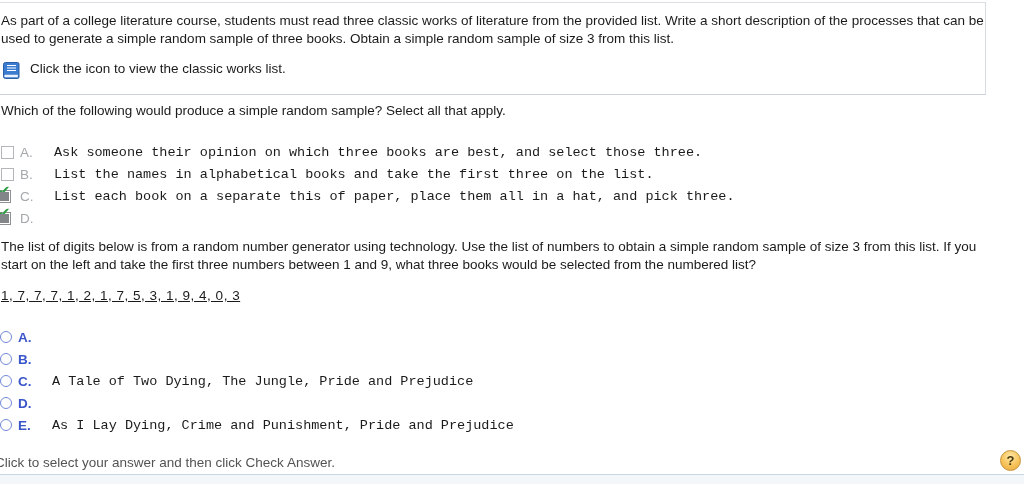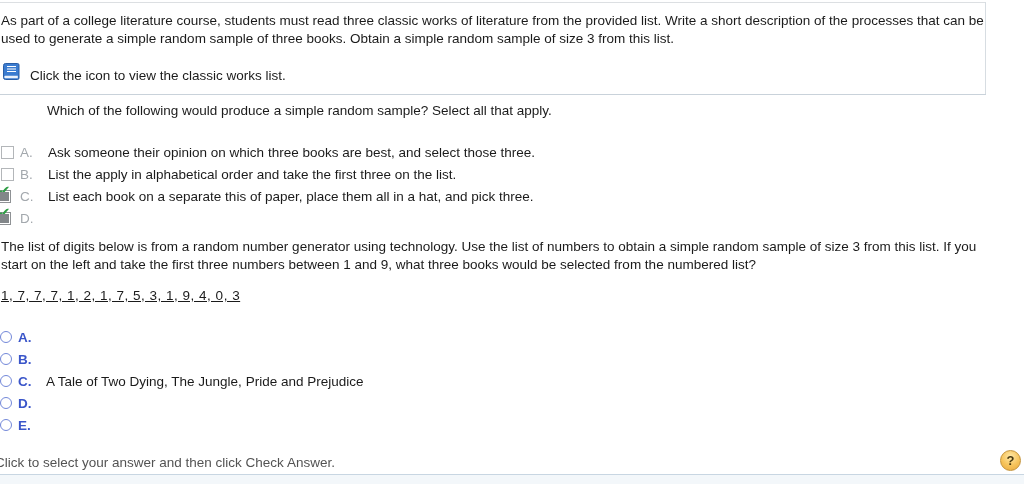--- a/index.html
+++ b/index.html
@@ -6,29 +6,29 @@
   .page{
     position:relative;width:1024px;height:484px;overflow:hidden;background:#ffffff;
     font-family:"Liberation Sans","DejaVu Sans",sans-serif;
     font-size:13.5px;color:#1b1b1b;
   }
   .top-border{position:absolute;top:2px;left:0;width:986px;height:1px;background:#dcdfe2;}
   .right-border{position:absolute;top:2px;left:985px;width:1px;height:93px;background:#d7dde2;}
   .para{position:absolute;left:1px;width:988px;line-height:18px;}
   #p1{top:12px;}
   #p2{top:238px;}
-  .icon-row{position:absolute;top:61px;left:1px;display:flex;align-items:flex-end;height:22px;}
+  .icon-row{position:absolute;top:61px;left:1px;display:flex;align-items:flex-start;height:22px;}
   .icon-row .caption{margin-left:9px;}
   .divider1{position:absolute;top:94px;left:0;width:986px;height:1px;background:#c9d2da;}
-  #q1prompt{position:absolute;top:103px;left:1px;margin-left:46px;}
+  #q1prompt{position:absolute;top:103px;left:1px;}
   #digits{position:absolute;top:288px;left:1px;letter-spacing:0.5px;text-decoration:underline;}
 
   .opt-row{position:absolute;left:0;height:22px;display:flex;align-items:center;cursor:pointer;}
   .letter{margin-left:6px;width:20px;color:#a3a8ad;flex:0 0 auto;}
-  .otext{margin-left:8px;white-space:nowrap;}
+  .otext{margin-left:14px;white-space:nowrap;font-family:Liberation Mono, monospace;}
 
   
   .cb{position:relative;width:11px;height:11px;border:1px solid #b3b6b9;background:#fff;flex:0 0 auto;margin-left:1px;}
   .tick{display:none;position:absolute;left:-1px;top:-9px;font-size:15px;font-weight:bold;color:#2f9e45;}
   .opt-row.checked .cb{transform:translateX(-3px);border-color:#8f9295;}
   .opt-row.checked .cb::after{content:"";position:absolute;left:1px;top:1px;right:1px;bottom:1px;background:#828689;}
   .opt-row.checked .tick{display:block;}
 
   
   .radio{width:10px;height:10px;border:1.5px solid #7388d9;border-radius:50%;background:#fff;flex:0 0 auto;}
@@ -71,21 +71,21 @@
   <div id="q1prompt">Which of the following would produce a simple random sample? Select all that apply.</div>
 
   <div class="opt-row" style="top:141px">
     <span class="cb"></span>
     <span class="letter">A.</span>
     <span class="otext">Ask someone their opinion on which three books are best, and select those three.</span>
   </div>
   <div class="opt-row" style="top:163px">
     <span class="cb"></span>
     <span class="letter">B.</span>
-    <span class="otext">List the apply in alphabetical order and take the first three on the list.</span>
+    <span class="otext">List the names in alphabetical books and take the first three on the list.</span>
   </div>
   <div class="opt-row checked" style="top:185px">
     <span class="cb">
         <span class="tick">✔</span>
       </span>
     <span class="letter">C.</span>
     <span class="otext">List each book on a separate this of paper, place them all in a hat, and pick three.</span>
   </div>
   <div class="opt-row checked" style="top:207px">
     <span class="cb">
@@ -111,20 +111,21 @@
     <span class="letter blue-letter">C.</span>
     <span class="otext">A Tale of Two Dying, The Jungle, Pride and Prejudice</span>
   </div>
   <div class="opt-row" style="top:392px">
     <span class="radio"></span>
     <span class="letter blue-letter">D.</span>
   </div>
   <div class="opt-row" style="top:414px">
     <span class="radio"></span>
     <span class="letter blue-letter">E.</span>
+    <span class="otext">As I Lay Dying, Crime and Punishment, Pride and Prejudice</span>
   </div>
 
   <div id="footer-text">Click to select your answer and then click Check Answer.</div>
   <div class="help-btn">
     <span>?</span>
   </div>
   <div class="footer-divider"></div>
   <div class="footer-strip"></div>
 
 </div>

